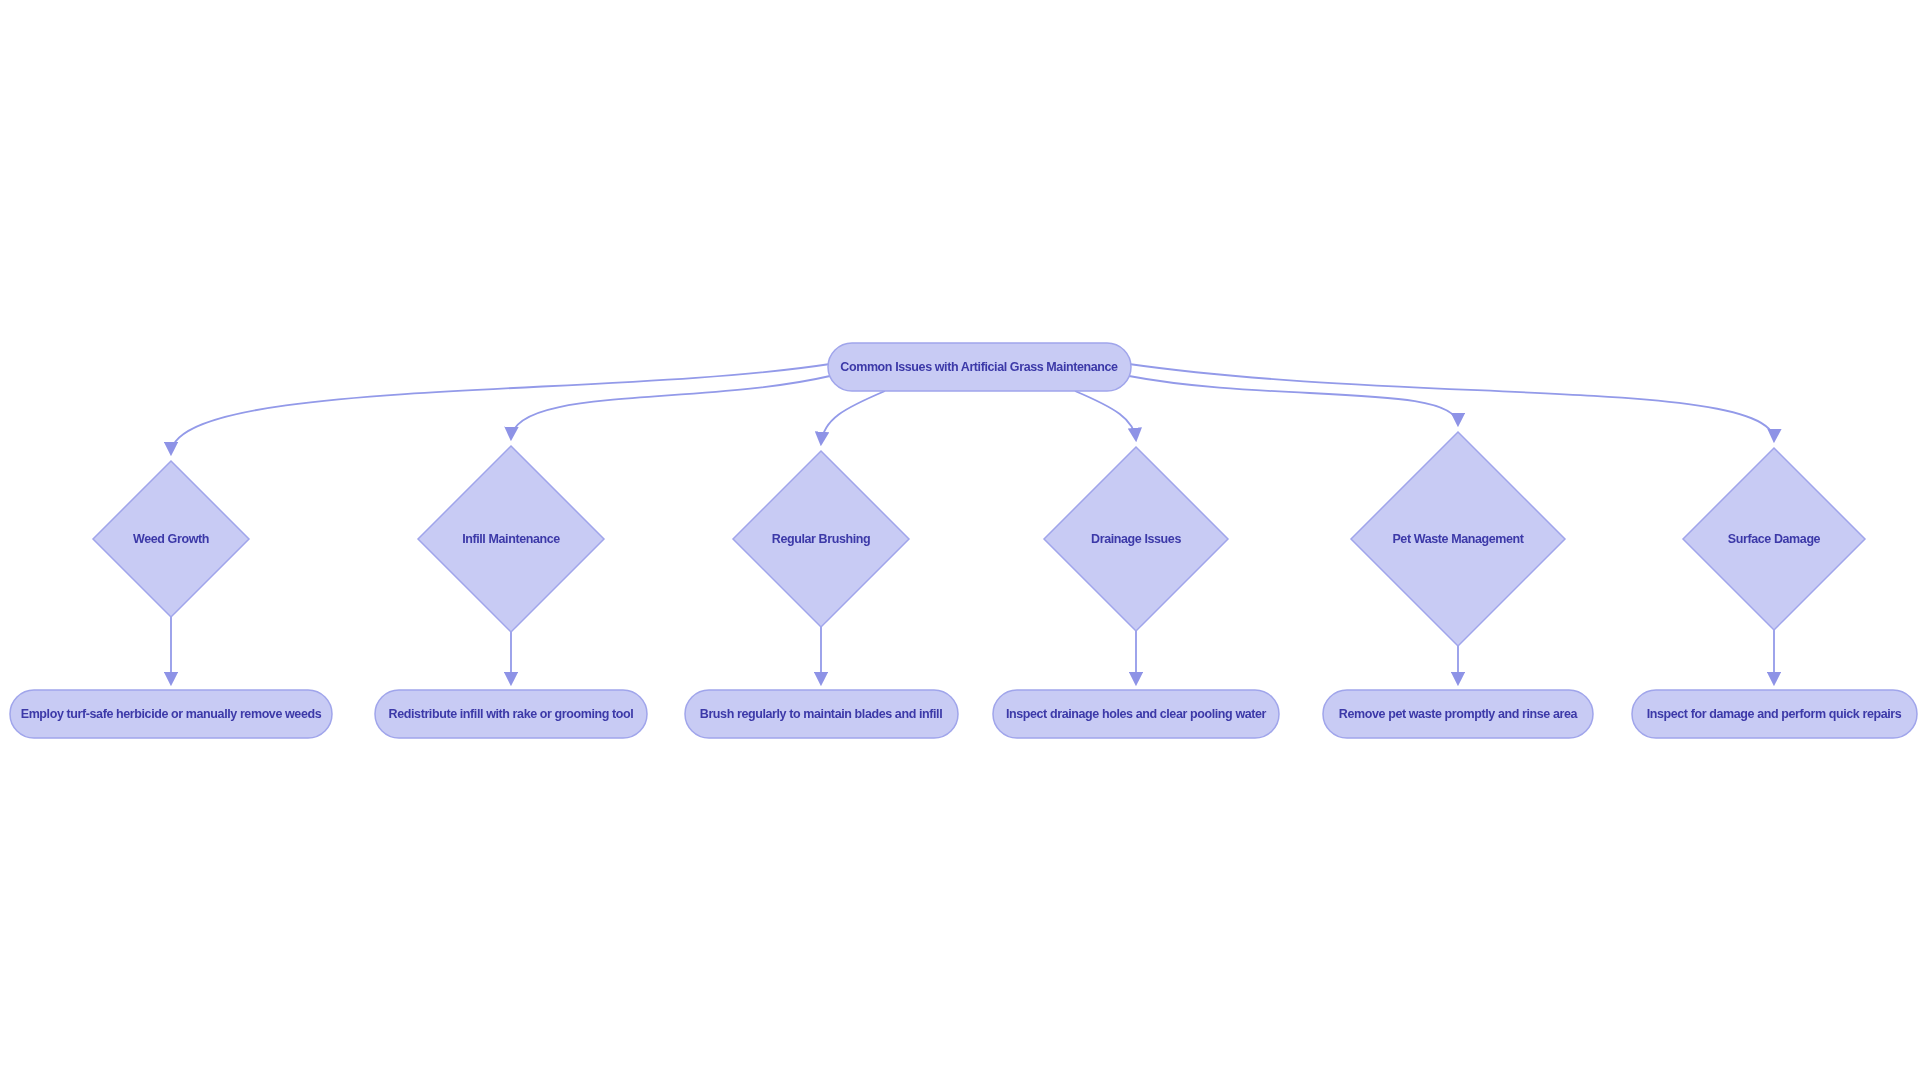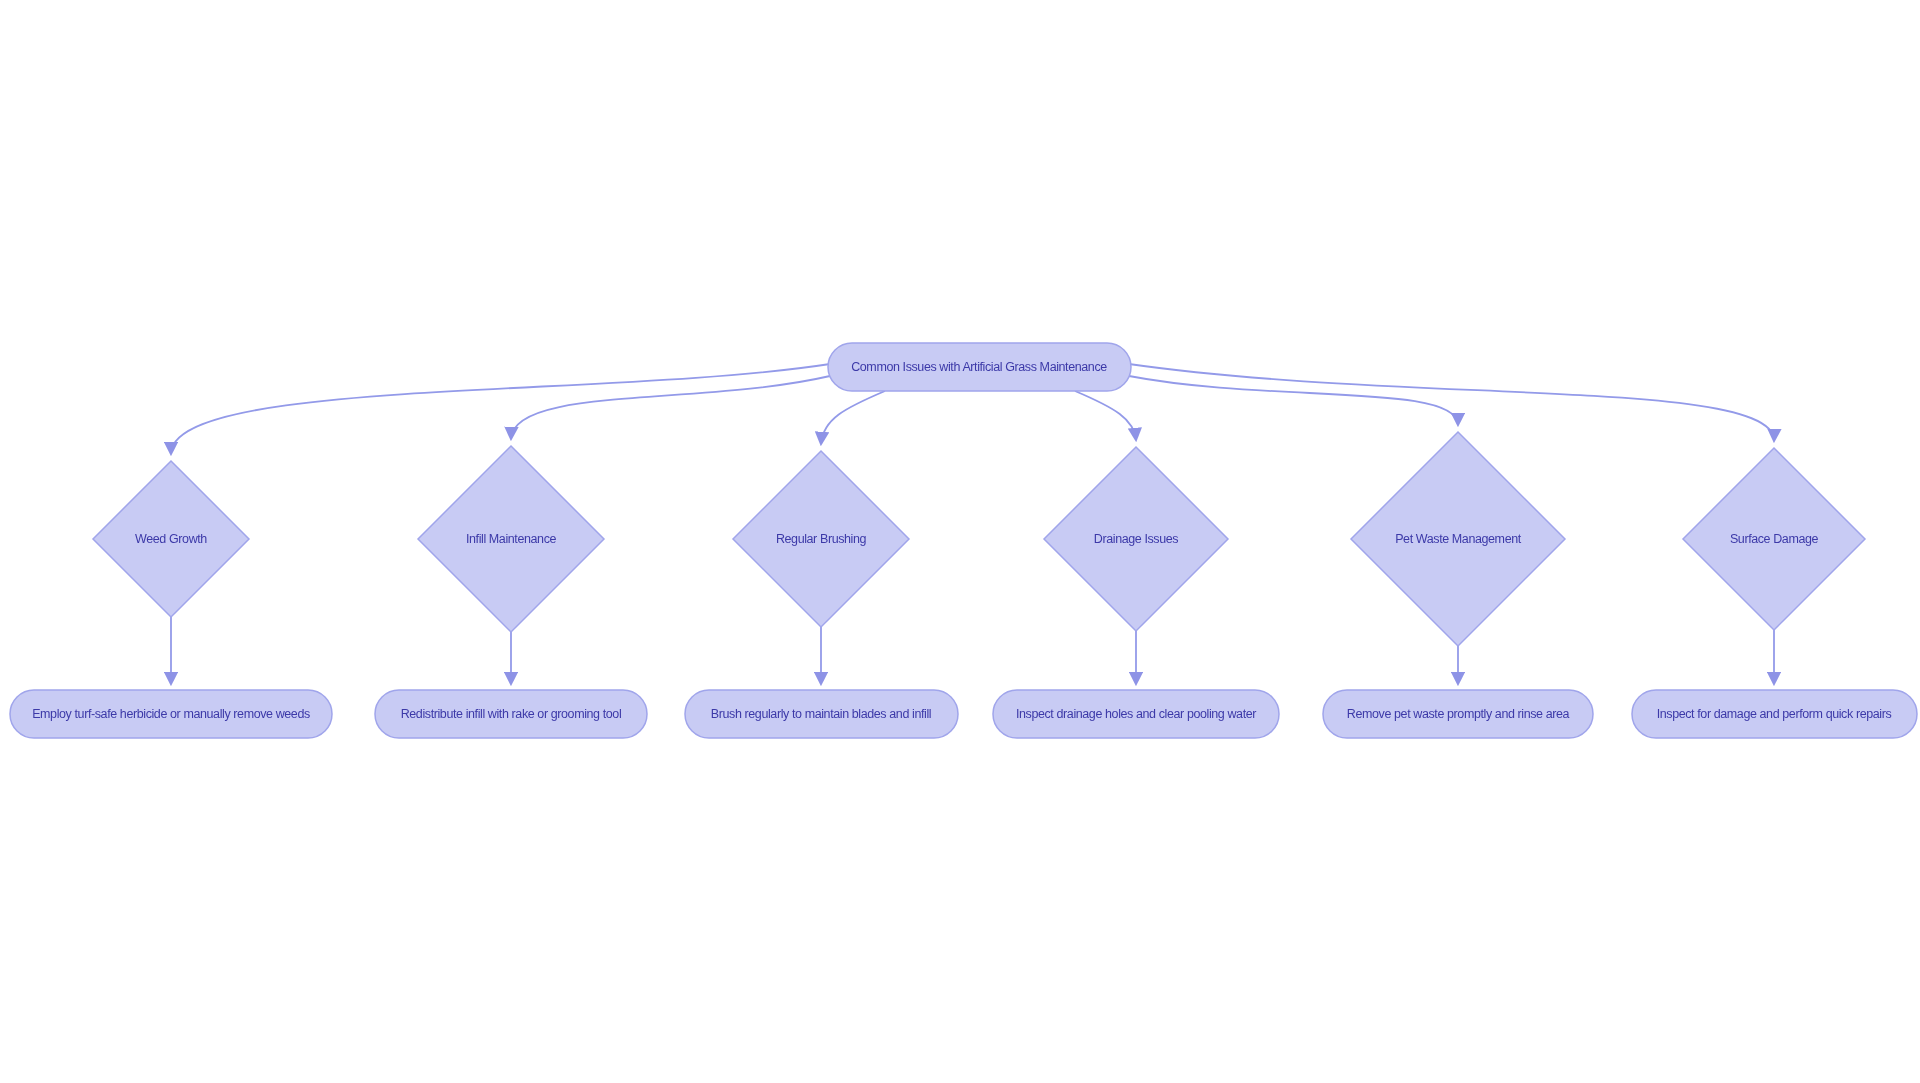--- a/index.html
+++ b/index.html
@@ -4,21 +4,21 @@
 <style>
   html, body {
     margin: 0;
     padding: 0;
     background: #ffffff;
     width: 1920px;
     height: 1083px;
     overflow: hidden;
     font-family: "Liberation Sans", sans-serif;
   }
-  .canvas-wrap { position: relative; width: 1536px; height: 1083px; }
+  .canvas-wrap { position: relative; width: 1536px; height: 1083px; font-weight: bold; }
   svg { display: block; }
   .edge {
     fill: none;
     stroke: #939ae9;
     stroke-width: 1.8;
   }
   .node-shape {
     fill: #c8cbf4;
     stroke: #a0a5eb;
     stroke-width: 1.5;

